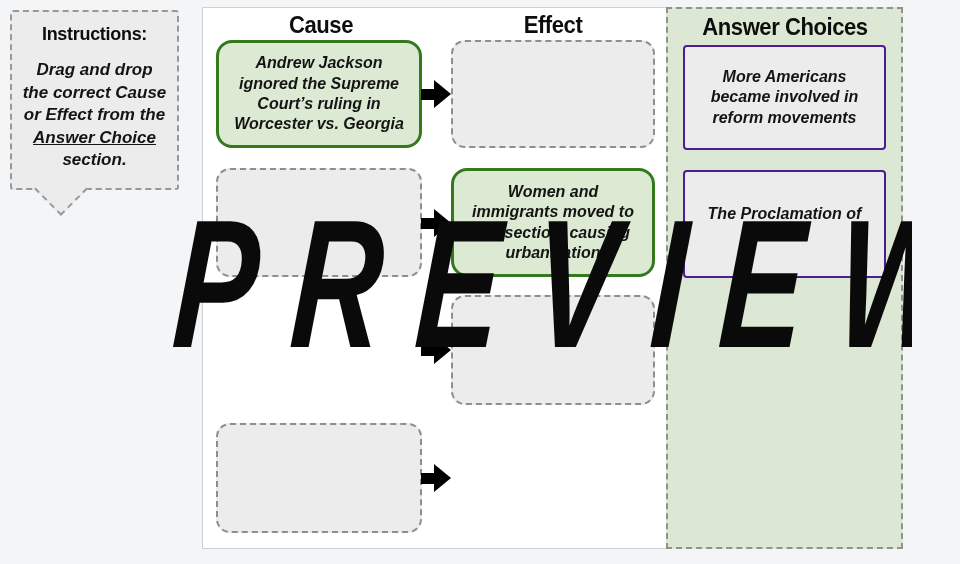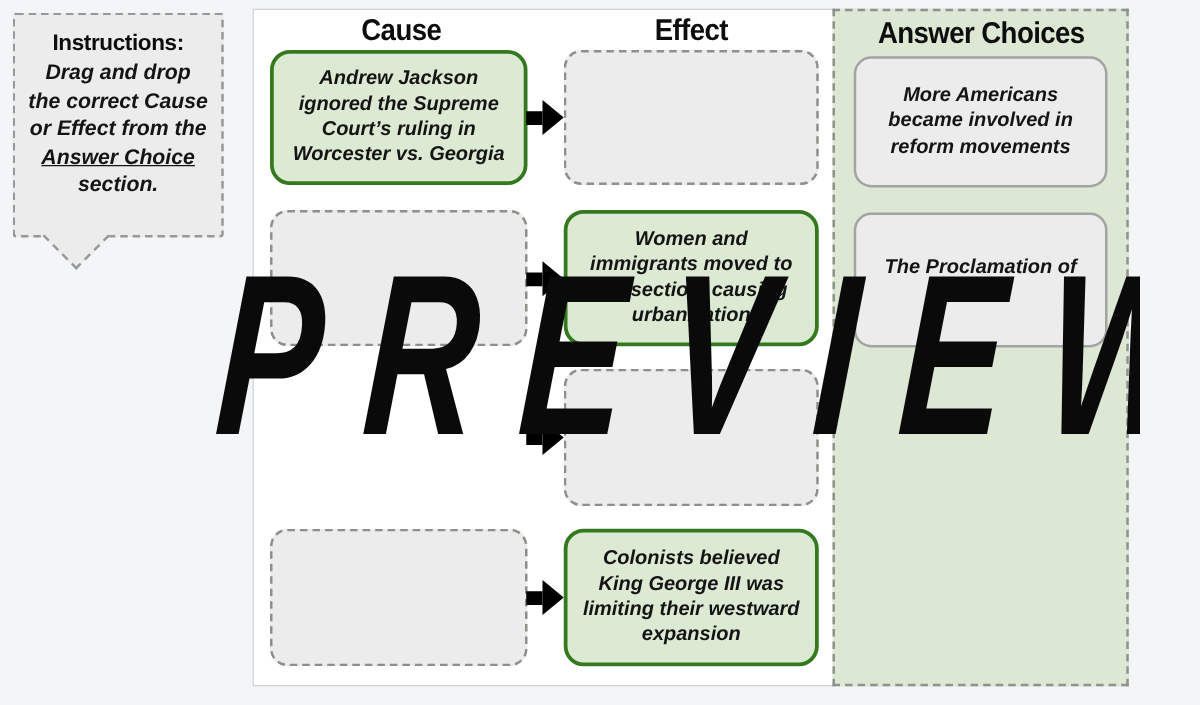--- a/index.html
+++ b/index.html
@@ -26,21 +26,21 @@
   .h-cause{left:218px;width:206px}
   .h-effect{left:451px;width:204px}
   .h-answers{left:672px;width:226px;top:13px}
 
   
   .card{position:absolute;display:flex;align-items:center;justify-content:center;
     text-align:center;font-weight:bold;font-style:italic;font-size:16px;
     line-height:1.28;padding:6px 10px;color:#141414}
   .filled{background:var(--accent-green-fill);border:3px solid var(--accent-green-border);border-radius:16px}
   .empty{background:var(--card-gray);border:2px dashed #8b9089;border-radius:14px}
-  .answer-card{background:var(--card-gray);border:2px solid #a3a3a3;border-radius:14px}
+  .answer-card{background:var(--card-gray);border:2px solid #4c1d95;border-radius:4px}
 
   .col-cause{left:216px;width:206px}
   .col-effect{left:451px;width:204px}
   .r0{top:40px;height:108px}
   .r1{top:168px;height:109px}
   .r2{top:295px;height:110px}
   .r3{top:423px;height:110px}
 
   .ans{left:683px;width:203px}
   .ar0{top:45px;height:105px}
@@ -57,21 +57,21 @@
 
   
   .instructions{position:absolute;left:10px;top:10px;width:169px;height:180px;
     background:var(--card-gray);border:2px dashed #97989a;border-radius:3px;
     padding:12px 10px;text-align:center;z-index:5}
   .instructions .tail{position:absolute;left:30px;bottom:-20px;width:38px;height:38px;
     background:var(--card-gray);transform:rotate(45deg);
     border-right:2px dashed #97989a;border-bottom:2px dashed #97989a;z-index:-1}
   .inst-title{font-weight:bold;font-size:18px;letter-spacing:-0.3px;color:#0d0d0d}
   .inst-body{font-weight:bold;font-style:italic;font-size:17px;line-height:1.33;
-    color:#141414;margin-top:2px}
+    color:#141414;margin-top:14px}
   .inst-underline{text-decoration:underline}
 
   
   .watermark{position:absolute;left:180px;top:192px;z-index:60;color:#0a0a0a;
     font-size:150px;line-height:1;font-weight:bold;font-style:italic;
     letter-spacing:40px;white-space:nowrap;
     transform:scaleX(0.84) scaleY(1.22) skewX(-5deg);transform-origin:0 0;
     pointer-events:none}
 </style>
 </head>
@@ -98,20 +98,19 @@
 
   <div class="card empty col-cause r1"></div>
   <div class="arrow a1"></div>
   <div class="card filled col-effect r1">Women and immigrants moved to the section, causing urbanization</div>
 
   <div class="arrow a2"></div>
   <div class="card empty col-effect r2"></div>
 
   <div class="card empty col-cause r3"></div>
   <div class="arrow a3"></div>
-  <div class="card filled col-effect r3">Colonists believed King George III was limiting their westward expansion</div>
 
   <div class="card answer-card ans ar0">More Americans became involved in reform movements</div>
   <div class="card answer-card ans ar1">The Proclamation of 1112</div>
 
   <div class="watermark">PREVIEW</div>
 
 </div>
 
 </body></html>

